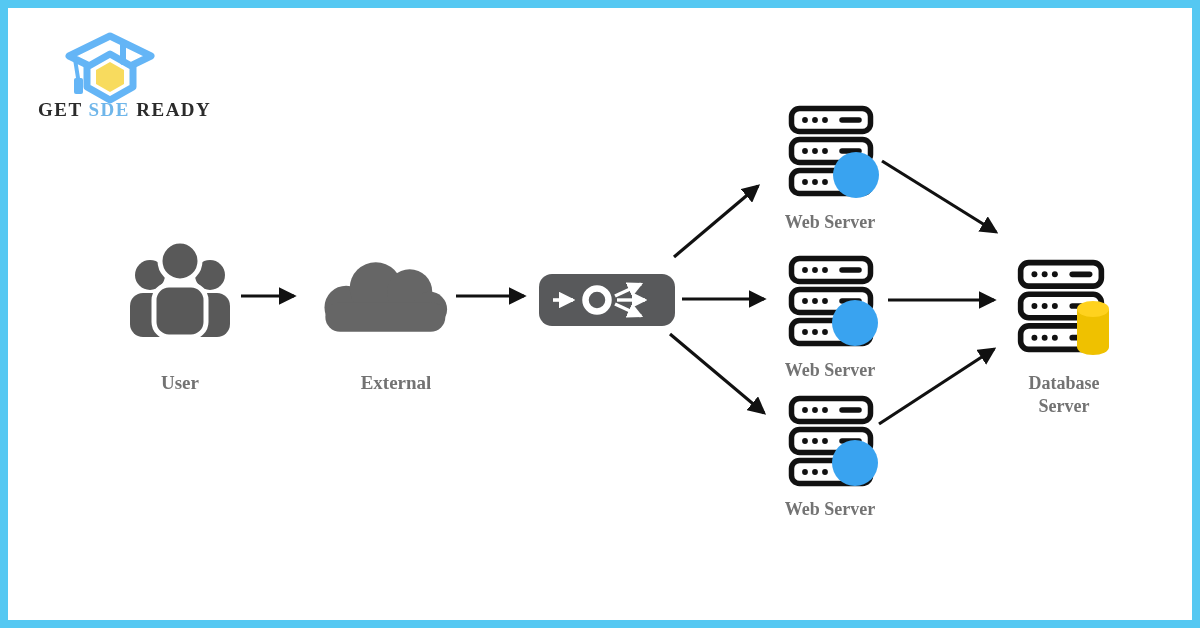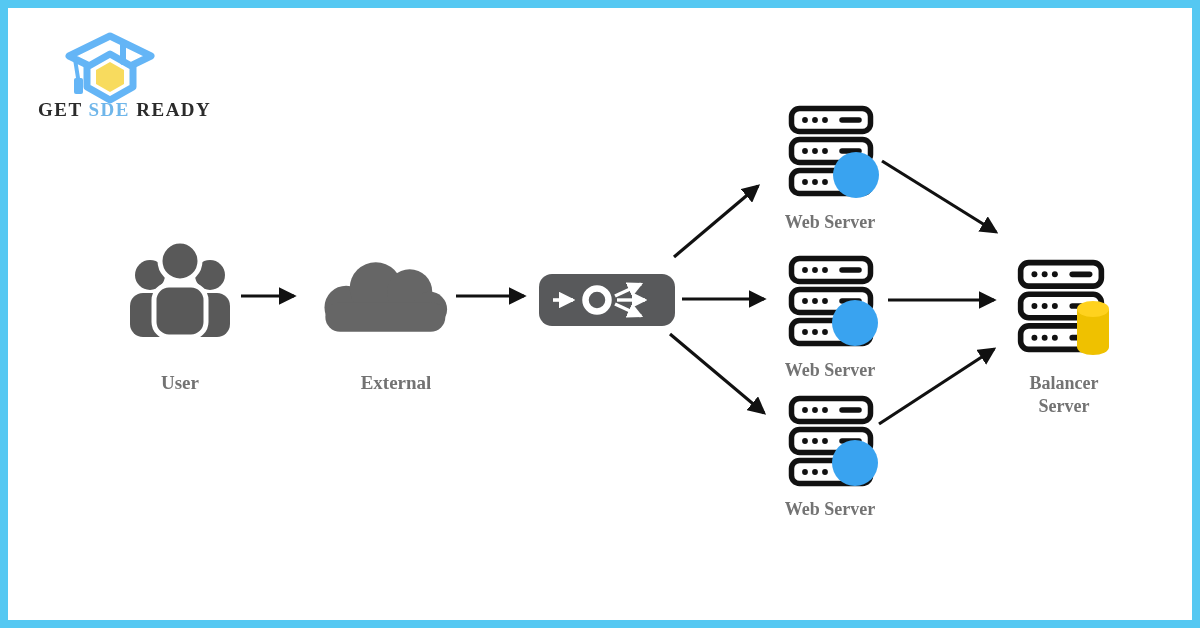--- a/index.html
+++ b/index.html
@@ -151,21 +151,21 @@
   <div class="lbl lbl-sm" style="left:822px;top:478px">Web Server</div>
 
   <svg class="abs" style="left:1008px;top:251px" width="90" height="94">
       <use href="#rack"></use>
     </svg>
   <svg class="abs" style="left:1068px;top:292px" width="34" height="56" viewBox="0 0 34 56">
     <path d="M1 9 v38 a16 8 0 0 0 32 0 v-38 z" fill="#EFC100"></path>
     <ellipse cx="17" cy="9" rx="16" ry="8" fill="#FFD21E"></ellipse>
   </svg>
   <div class="lbl lbl-sm" style="left:1056px;top:352px">
-    <div>Balancer</div>
+    <div>Database</div>
     <div>Server</div>
   </div>
 
   <svg class="arrow-layer" width="1200" height="628">
     <line x1="233" y1="288" x2="286" y2="288" stroke="#111111" stroke-width="3.2" marker-end="url(#ah)"></line>
     <line x1="448" y1="288" x2="516" y2="288" stroke="#111111" stroke-width="3.2" marker-end="url(#ah)"></line>
     <line x1="666" y1="249" x2="750" y2="178" stroke="#111111" stroke-width="3.2" marker-end="url(#ah)"></line>
     <line x1="674" y1="291" x2="756" y2="291" stroke="#111111" stroke-width="3.2" marker-end="url(#ah)"></line>
     <line x1="662" y1="326" x2="756" y2="405" stroke="#111111" stroke-width="3.2" marker-end="url(#ah)"></line>
     <line x1="874" y1="153" x2="988" y2="224" stroke="#111111" stroke-width="3.2" marker-end="url(#ah)"></line>

